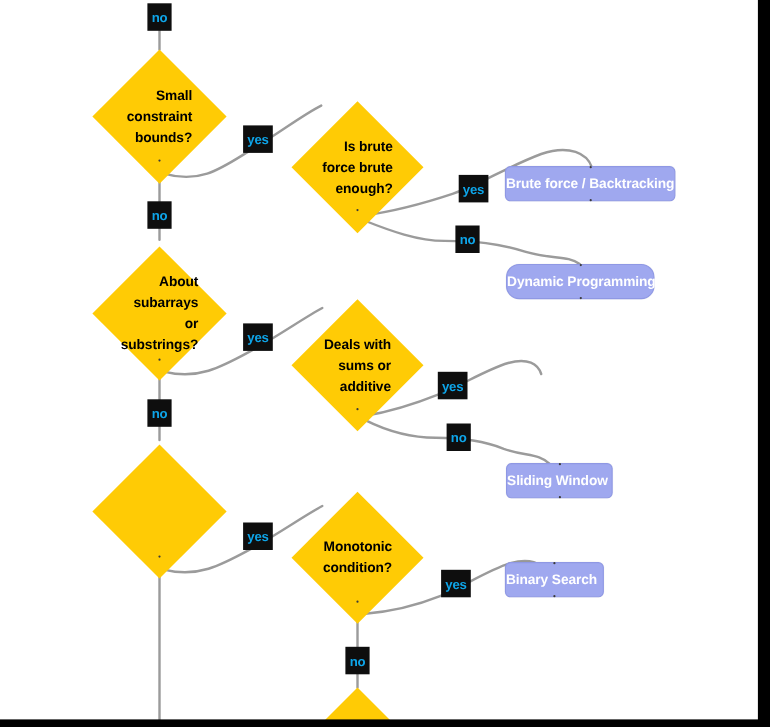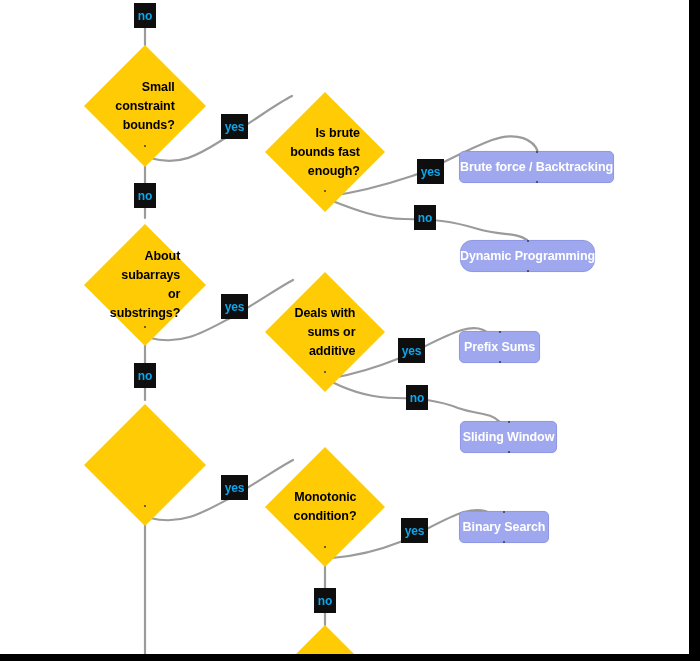--- a/index.html
+++ b/index.html
@@ -62,21 +62,21 @@
     height: 2px;
     background: #3a3a3a;
     border-radius: 50%;
     left: 50%;
     margin-left: -1px;
   }
   
   .resultbox {
     display: flex;
     align-items: center;
-    justify-content: center;
+    justify-content: flex-start;
     background: #9FA8EF;
     border: 1px solid #8f98e4;
     border-radius: 5px;
     color: #ffffff;
     font-weight: bold;
     font-size: 12.5px;
     letter-spacing: -0.1px;
     white-space: nowrap;
     box-shadow: 0 0 0 0.5px rgba(0,0,0,0.04);
   }
@@ -193,21 +193,21 @@
       <span>constraint</span><br>
       <span>bounds?</span>
     </div>
     <div class="handle" style="top:100px;"></div>
   </div>
 
   <div class="node diamond" style="left:265px;top:92px;width:120px;height:120px;font-size:12.5px;">
     <div class="shape"></div>
     <div class="dlabel">
       <span>Is brute</span><br>
-      <span>bounds fast</span><br>
+      <span>force brute</span><br>
       <span>enough?</span>
     </div>
     <div class="handle" style="top:98px;"></div>
   </div>
 
   <div class="node diamond" style="left:265px;top:272px;width:120px;height:120px;font-size:12.5px;">
     <div class="shape"></div>
     <div class="dlabel">
       <span>Deals with</span><br>
       <span>sums or</span><br>
@@ -250,25 +250,20 @@
     <div class="handle" style="top:-1px;"></div>
     <div class="handle" style="bottom:-1px;"></div>
   </div>
 
   <div class="node resultbox" style="left:460px;top:240px;width:135px;height:32px;border-radius:12px;">
     <span>Dynamic Programming</span>
     <div class="handle" style="top:-1px;"></div>
     <div class="handle" style="bottom:-1px;"></div>
   </div>
 
-  <div class="node resultbox" style="left:459px;top:331px;width:81px;height:32px;">
-    <span>Prefix Sums</span>
-    <div class="handle" style="top:-1px;"></div>
-    <div class="handle" style="bottom:-1px;"></div>
-  </div>
 
   <div class="node resultbox" style="left:460px;top:421px;width:97px;height:32px;">
     <span>Sliding Window</span>
     <div class="handle" style="top:-1px;"></div>
     <div class="handle" style="bottom:-1px;"></div>
   </div>
 
   <div class="node resultbox" style="left:459px;top:511px;width:90px;height:32px;">
     <span>Binary Search</span>
     <div class="handle" style="top:-1px;"></div>

